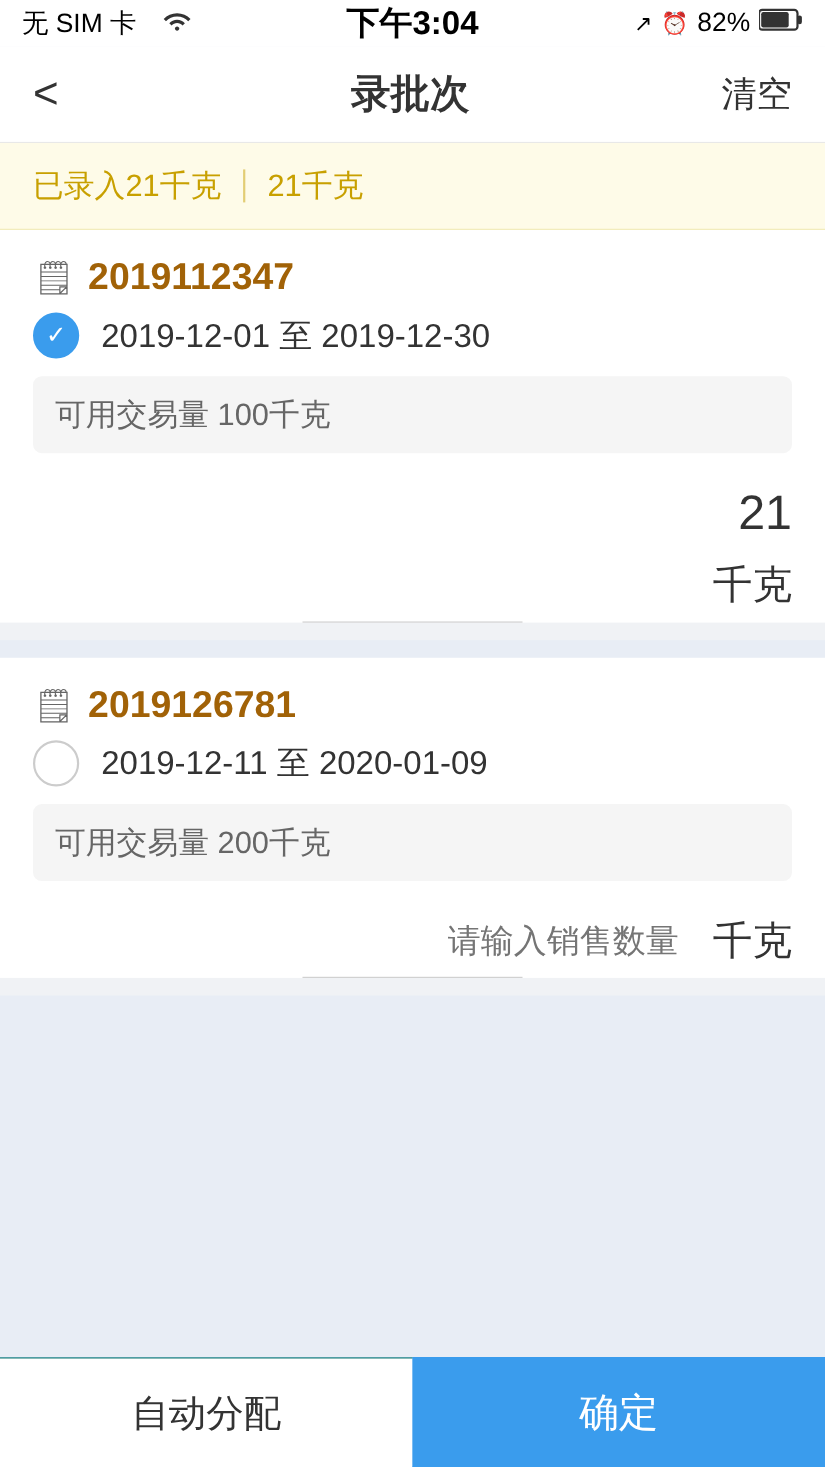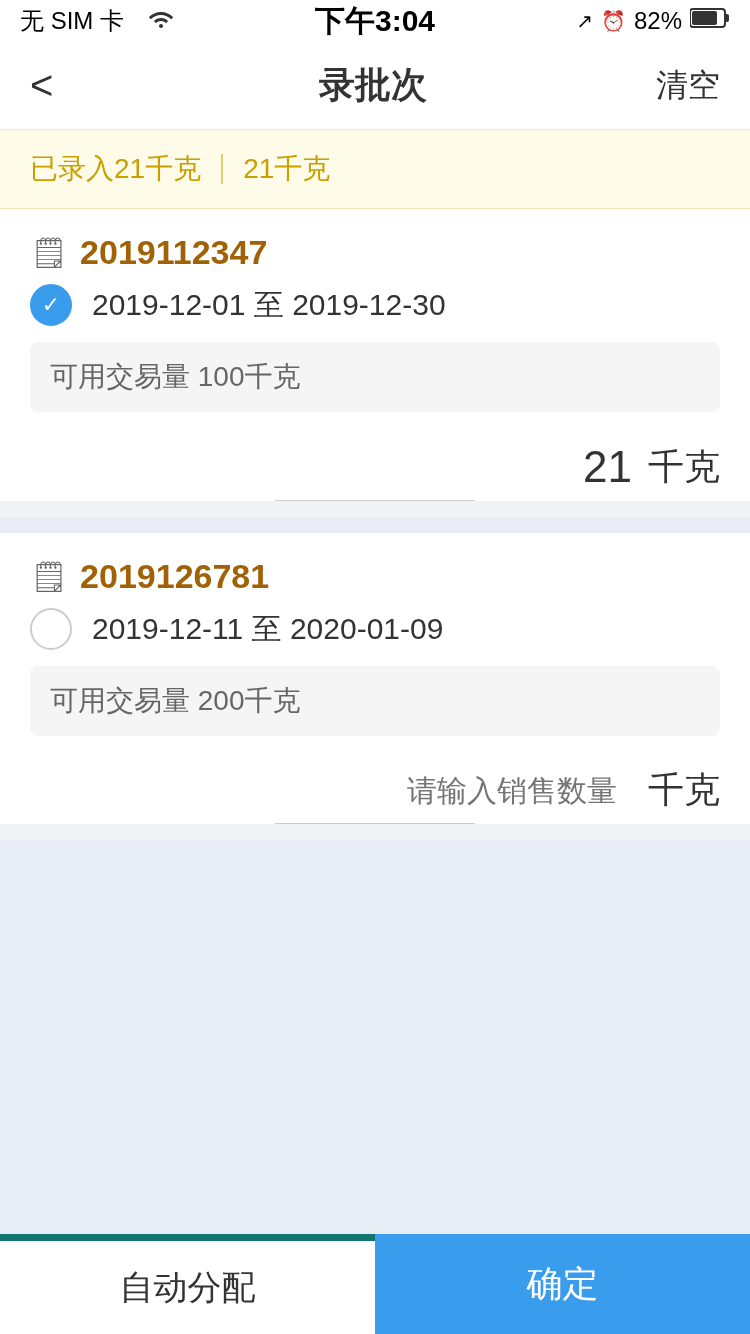--- a/index.html
+++ b/index.html
@@ -198,21 +198,21 @@
     }
     .footer-left {
       flex: 1;
       background: #fff;
       display: flex;
       align-items: center;
       justify-content: center;
       font-size: 34px;
       color: #333;
       cursor: pointer;
-      border-top: 7px solid #0f766e;
+      border-top: 1px solid #0f766e;
     }
     .footer-right {
       flex: 1;
       background: #3a9ced;
       display: flex;
       align-items: center;
       justify-content: center;
       font-size: 36px;
       color: #fff;
       cursor: pointer;
@@ -267,21 +267,21 @@
   <div class="batch-date-row">
     <div class="radio-circle selected">
       <span class="radio-check">✓</span>
     </div>
     <span class="batch-date">2019-12-01 至 2019-12-30</span>
   </div>
   <div class="batch-qty-row">
     <span class="batch-qty-text">可用交易量 100千克</span>
   </div>
 
-  <div style="display:flex; align-items:center; justify-content:flex-end; padding: 14px 30px 8px 16px; gap:16px;">
+  <div style="display:flex; align-items:flex-end; justify-content:flex-end; padding: 14px 30px 8px 16px; gap:16px;flex-direction:column;">
     <span class="qty-value">21</span>
     <span class="qty-unit">千克</span>
   </div>
   <div class="separator-line" style="margin-bottom:16px;"></div>
 </div>
 
 <div class="section-divider"></div>
 
 <div class="second-batch">
   <div class="batch-header">

